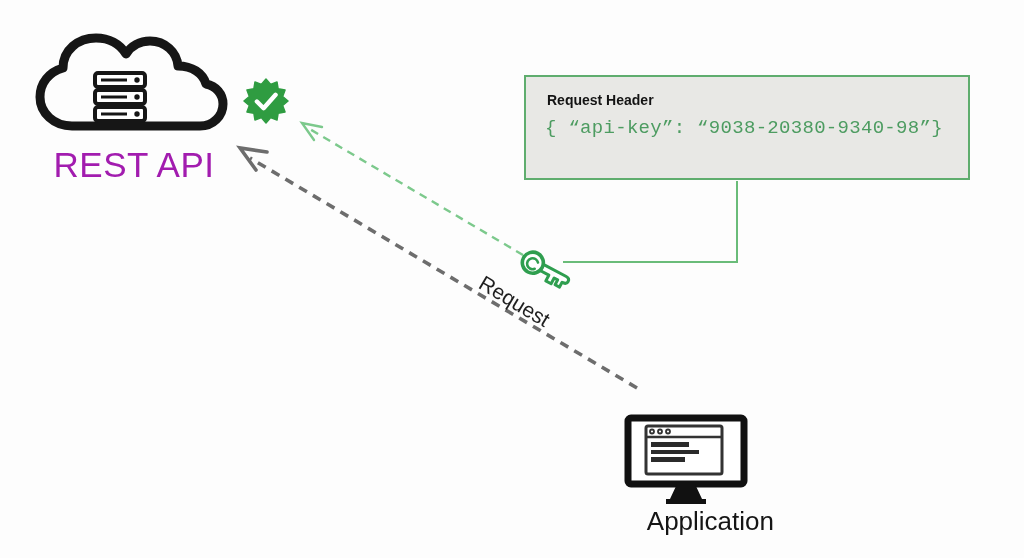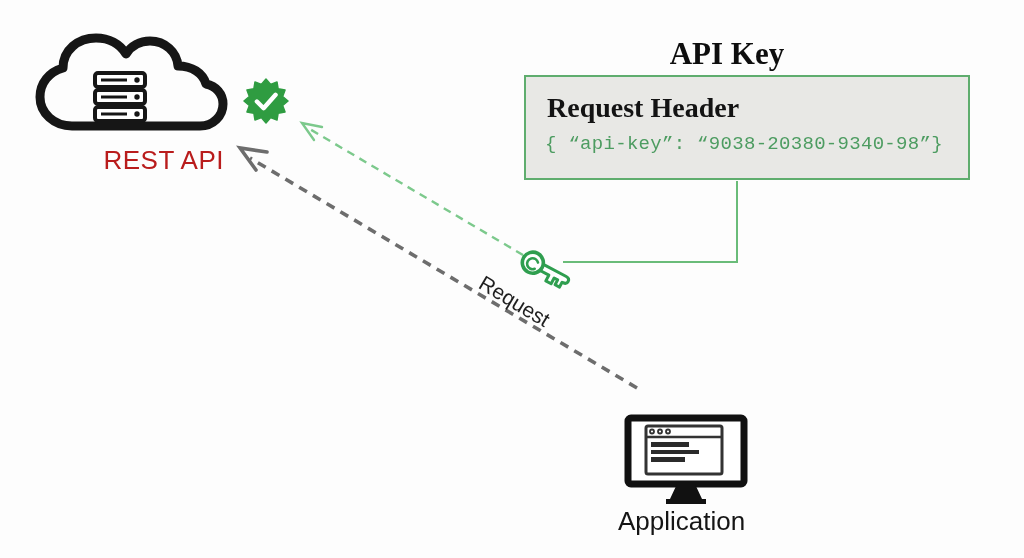--- a/index.html
+++ b/index.html
@@ -9,62 +9,62 @@
     background:#fdfdfd;
     overflow:hidden;
     font-family:"Liberation Sans", sans-serif;
   }
   .abs{position:absolute;}
   svg{display:block;}
 
   
   .rest-api-label{
     left:44px;top:145px;width:180px;
-    text-align:right;
-    font-size:26px;letter-spacing:0.5px;
-    color:#b91c1c;
+    text-align:center;
+    font-size:35px;letter-spacing:0.5px;
+    color:#a21caf;
   }
 
   
   .panel-title{
     left:524px;top:36px;width:406px;
     text-align:center;
     font-family:"Liberation Serif", serif;
     font-weight:bold;font-size:31px;color:#0e0e0e;
   }
   .panel{
     left:524px;top:75px;width:446px;height:105px;
     box-sizing:border-box;
     background:#e8e8e5;
     border:2px solid #5fad6e;
   }
   .panel-header{
     margin:15px 0 0 21px;
-    font-family:Liberation Serif, serif;
-    font-weight:bold;font-size:28px;color:#131313;
+    font-family:Liberation Sans, sans-serif;
+    font-weight:bold;font-size:14px;color:#131313;
   }
   .panel-code{
     margin:9px 16px 0 19px;
     font-family:"Liberation Mono","DejaVu Sans Mono", monospace;
     font-size:19px;color:#4d9c61;
     white-space:pre;letter-spacing:0.3px;
   }
 
   
   .request-label{
     left:487px;top:271px;
     transform:rotate(31deg);
     transform-origin:left top;
     font-size:21px;color:#1f1f1f;
   }
 
   
   .application-label{
     left:618px;top:506px;width:156px;
-    text-align:left;
+    text-align:right;
     font-size:26px;color:#151515;
   }
 </style>
 </head>
 <body>
 
 <div class="stage">
 
   <svg class="abs" style="left:0;top:0" width="1024" height="558" viewBox="0 0 1024 558">
 
@@ -93,21 +93,20 @@
       <circle cx="107" cy="84" r="2.7" fill="#161616"></circle>
     </g>
   </svg>
   <div class="abs rest-api-label">REST API</div>
 
   <svg class="abs" style="left:243px;top:78px" width="46" height="46" viewBox="0 0 48 48">
     <polygon points="47,24 41.4,28.7 43.9,35.5 36.7,36.7 35.5,43.9 28.7,41.4 24,47 19.3,41.4 12.5,43.9 11.3,36.7 4.1,35.5 6.6,28.7 1,24 6.6,19.3 4.1,12.5 11.3,11.3 12.5,4.1 19.3,6.6 24,1 28.7,6.6 35.5,4.1 36.7,11.3 43.9,12.5 41.4,19.3" fill="#2f9c41" stroke="#2f9c41" stroke-width="1.5" stroke-linejoin="round"></polygon>
     <path d="M14.5 24.5 L21.5 31.5 L34 17.5" fill="none" stroke="#ffffff" stroke-width="4.6" stroke-linecap="round" stroke-linejoin="round"></path>
   </svg>
 
-  <div class="abs panel-title">API Key</div>
   <div class="abs panel">
     <div class="panel-header">Request Header</div>
     <div class="panel-code">{ “api-key”: “9038-20380-9340-98”}</div>
   </div>
 
   <svg class="abs" style="left:514px;top:246px" width="84" height="64" viewBox="0 0 84 64">
     <g transform="translate(10,12) rotate(28)">
       <path d="M19 -3.5 H46 Q50 -3.5 50 0 Q50 3.5 46 3.5 H45 V9 H40 V3.5 H36 V10 H30 V3.5 H19 Z" fill="#ffffff" stroke="#2f9e4f" stroke-width="3" stroke-linejoin="round"></path>
       <circle cx="10" cy="0" r="10.5" fill="#ffffff" stroke="#2f9e4f" stroke-width="3.6"></circle>
       <path d="M14.5 -2.5 A5.5 5.5 0 1 0 14.5 4.5" fill="none" stroke="#2f9e4f" stroke-width="2.6" stroke-linecap="round"></path>

